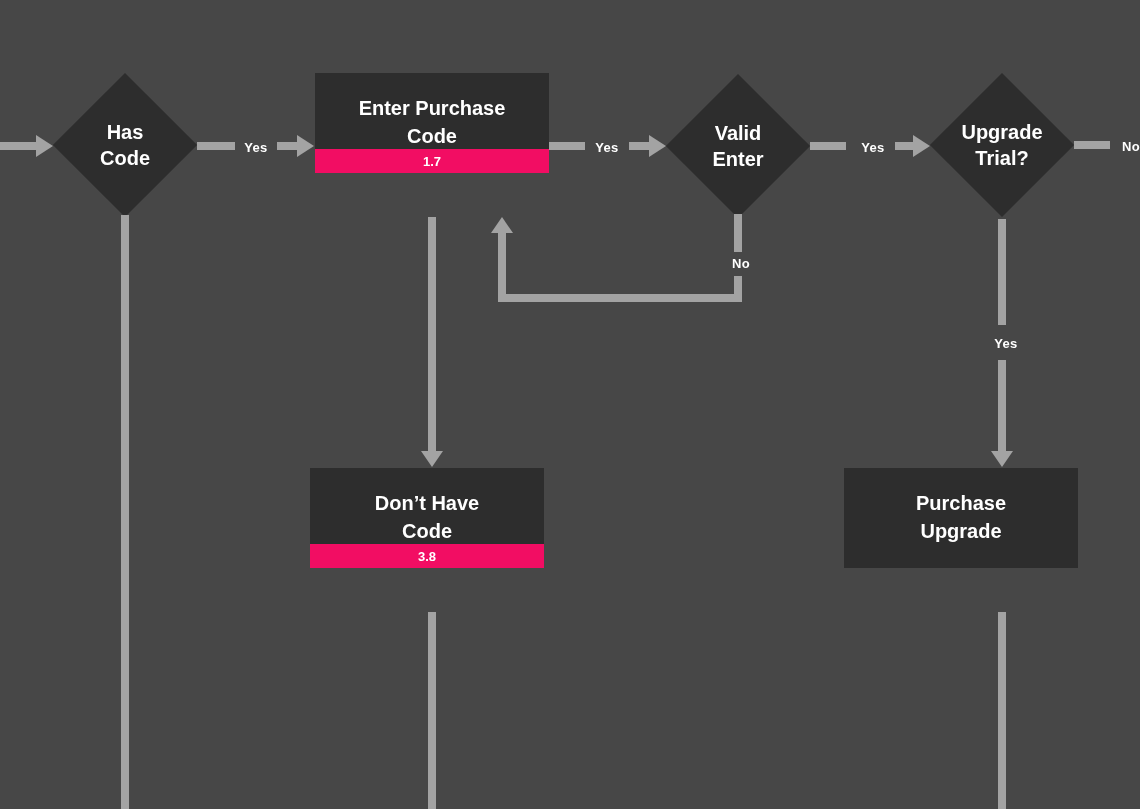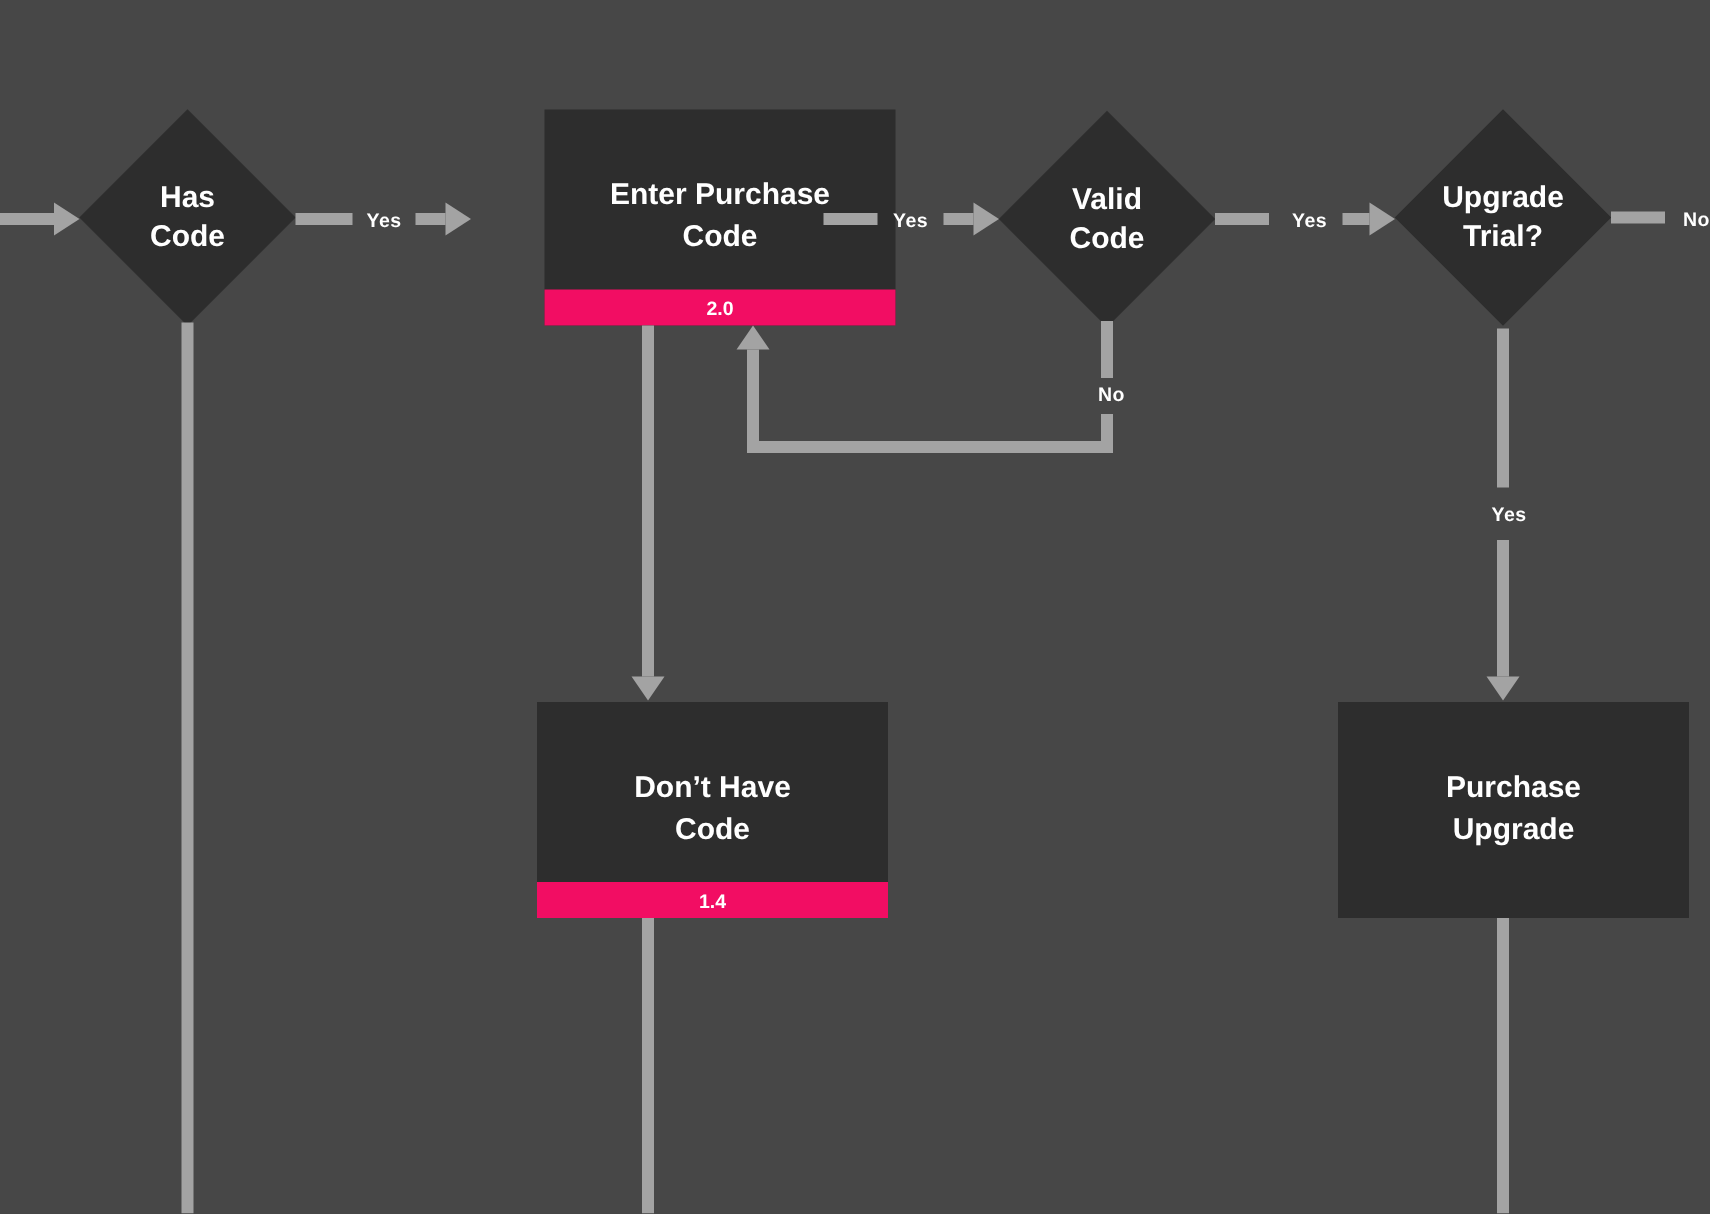--- a/index.html
+++ b/index.html
@@ -44,23 +44,22 @@
     font-size: 13px;
     font-weight: 600;
     letter-spacing: 0.3px;
     transform: translate(-50%, -50%);
     white-space: nowrap;
   }
 
   
   .process {
     position: absolute;
-    width: 234px; height: 144px;
+    width: 234px; height: 100px;
     background: var(--node-fill, #2d2d2d);
-    margin-left: 48px;
   }
   .process .body {
     position: absolute; left: 0; top: 0; right: 0; bottom: 0;
     display: flex; align-items: center; justify-content: center;
     color: var(--text, #ffffff);
     font-size: 20px; font-weight: 600;
     text-align: center; line-height: 1.38;
     white-space: pre-line;
   }
   .process .tag {
@@ -105,32 +104,32 @@
   <div class="line" style="left:121px;top:215px;width:8px;height:594px"></div>
 
   <div class="line" style="left:197px;top:142px;width:38px;height:8px"></div>
   <div class="edge-label" style="left:256px;top:147px">Yes</div>
   <div class="line" style="left:277px;top:142px;width:20px;height:8px"></div>
   <div class="arrow-right" style="left:297px;top:135px"></div>
 
   <div class="process" style="left:315px;top:73px">
     <div class="body">Enter Purchase
 Code</div>
-    <div class="tag">2.0</div>
+    <div class="tag">1.7</div>
   </div>
 
   <div class="line" style="left:549px;top:142px;width:36px;height:8px"></div>
   <div class="edge-label" style="left:607px;top:147px">Yes</div>
   <div class="line" style="left:629px;top:142px;width:20px;height:8px"></div>
   <div class="arrow-right" style="left:649px;top:135px"></div>
 
   <div class="diamond" style="left:666px;top:74px">
     <div class="shape"></div>
     <div class="label">Valid
-Code</div>
+Enter</div>
   </div>
 
   <div class="line" style="left:810px;top:142px;width:36px;height:8px"></div>
   <div class="edge-label" style="left:873px;top:147px">Yes</div>
   <div class="line" style="left:895px;top:142px;width:18px;height:8px"></div>
   <div class="arrow-right" style="left:913px;top:135px"></div>
 
   <div class="diamond" style="left:930px;top:73px">
     <div class="shape"></div>
     <div class="label">Upgrade
@@ -146,21 +145,21 @@
   <div class="line" style="left:498px;top:294px;width:244px;height:8px"></div>
   <div class="line" style="left:498px;top:233px;width:8px;height:61px"></div>
   <div class="arrow-up" style="left:491px;top:217px"></div>
 
   <div class="line" style="left:428px;top:217px;width:8px;height:234px"></div>
   <div class="arrow-down" style="left:421px;top:451px"></div>
 
   <div class="process" style="left:310px;top:468px">
     <div class="body">Don’t Have
 Code</div>
-    <div class="tag">1.4</div>
+    <div class="tag">3.8</div>
   </div>
 
   <div class="line" style="left:428px;top:612px;width:8px;height:197px"></div>
 
   <div class="line" style="left:998px;top:219px;width:8px;height:106px"></div>
   <div class="edge-label" style="left:1006px;top:343px">Yes</div>
   <div class="line" style="left:998px;top:360px;width:8px;height:91px"></div>
   <div class="arrow-down" style="left:991px;top:451px"></div>
 
   <div class="process" style="left:844px;top:468px">

